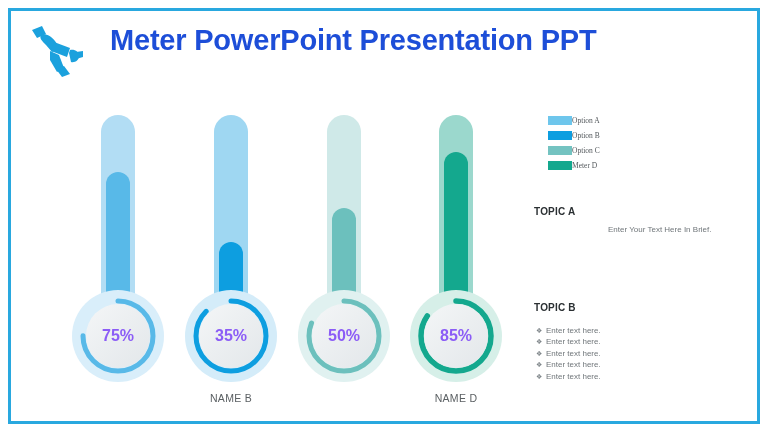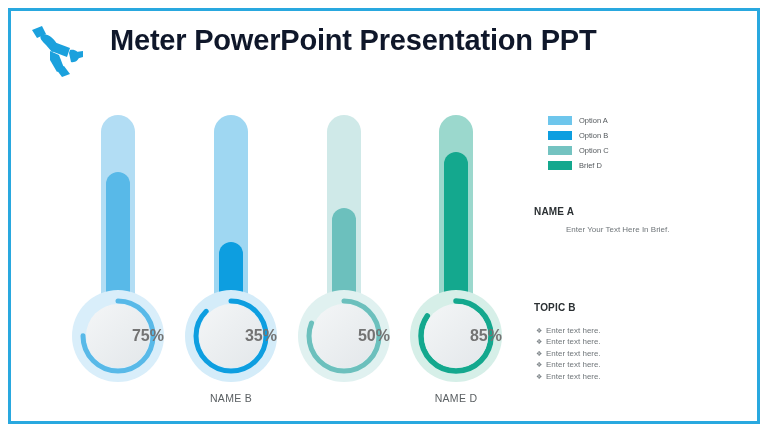--- a/index.html
+++ b/index.html
@@ -44,21 +44,21 @@
     top: 10px;
     width: 64px;
     height: 56px;
   }
   #slide-title {
     position: absolute;
     left: 92px;
     top: 12px;
     font-size: 29px;
     font-weight: bold;
-    color: #0f172a;
+    color: #1d4ed8;
     letter-spacing: -0.2px;
     white-space: nowrap;
     font-family: "Liberation Sans", sans-serif;
   }
 
   
   #meters {
     position: absolute;
     left: 0;
     top: 0;
@@ -127,24 +127,24 @@
     border-radius: 50%;
     background: linear-gradient(135deg, #f4f6f7 0%, #eceff1 45%, #e3e7ea 100%);
   }
   .pct {
     position: absolute;
     left: 0;
     top: 0;
     width: 92px;
     height: 92px;
     line-height: 92px;
-    text-align: right;
+    text-align: center;
     font-size: 16px;
     font-weight: bold;
-    color: #737373;
+    color: #8b5cf6;
     font-family: "Liberation Sans", sans-serif;
   }
   .meter-name {
     position: absolute;
     left: 0;
     top: 282px;
     width: 112px;
     text-align: center;
     font-size: 10.5px;
     color: #5b6063;
@@ -164,25 +164,24 @@
     align-items: center;
     height: 14px;
     margin-bottom: 1px;
   }
   .legend-swatch {
     width: 24px;
     height: 9px;
     flex: 0 0 auto;
   }
   .legend-label {
-    margin-left: 7px;
     font-size: 7.5px;
     color: #53585c;
     white-space: nowrap;
-    font-family: Liberation Sans, sans-serif;
+    font-family: Liberation Serif, serif;
   }
 
   
   #topic-a {
     position: absolute;
     left: 534px;
     top: 206px;
     width: 220px;
   }
   #topic-b {
@@ -193,21 +192,21 @@
   }
   .topic-head {
     font-size: 10px;
     font-weight: bold;
     color: #2b3033;
     letter-spacing: 0.2px;
     font-family: "Liberation Sans", sans-serif;
   }
   #topic-a-body {
     margin-top: 8px;
-    margin-left: 32px;
+    margin-left: 74px;
     font-size: 8px;
     color: #70767a;
     font-family: "Liberation Sans", sans-serif;
   }
   #topic-b-list {
     margin-top: 12px;
     margin-left: 2px;
   }
   .bullet-row {
     display: flex;
@@ -323,26 +322,26 @@
     <div class="legend-row">
       <span class="legend-swatch" style="background:#0d9ee0;"></span>
       <span class="legend-label">Option B</span>
     </div>
     <div class="legend-row">
       <span class="legend-swatch" style="background:#74c3c1;"></span>
       <span class="legend-label">Option C</span>
     </div>
     <div class="legend-row">
       <span class="legend-swatch" style="background:#14a88e;"></span>
-      <span class="legend-label">Brief D</span>
+      <span class="legend-label">Meter D</span>
     </div>
   </div>
 
   <div id="topic-a">
-    <div class="topic-head">NAME A</div>
+    <div class="topic-head">TOPIC A</div>
     <div id="topic-a-body">Enter Your Text Here In Brief.</div>
   </div>
 
   <div id="topic-b">
     <div class="topic-head">TOPIC B</div>
     <div id="topic-b-list">
       <div class="bullet-row">
         <span class="bullet-mark">❖</span>
         <span class="bullet-text">Enter text here.</span>
       </div>

